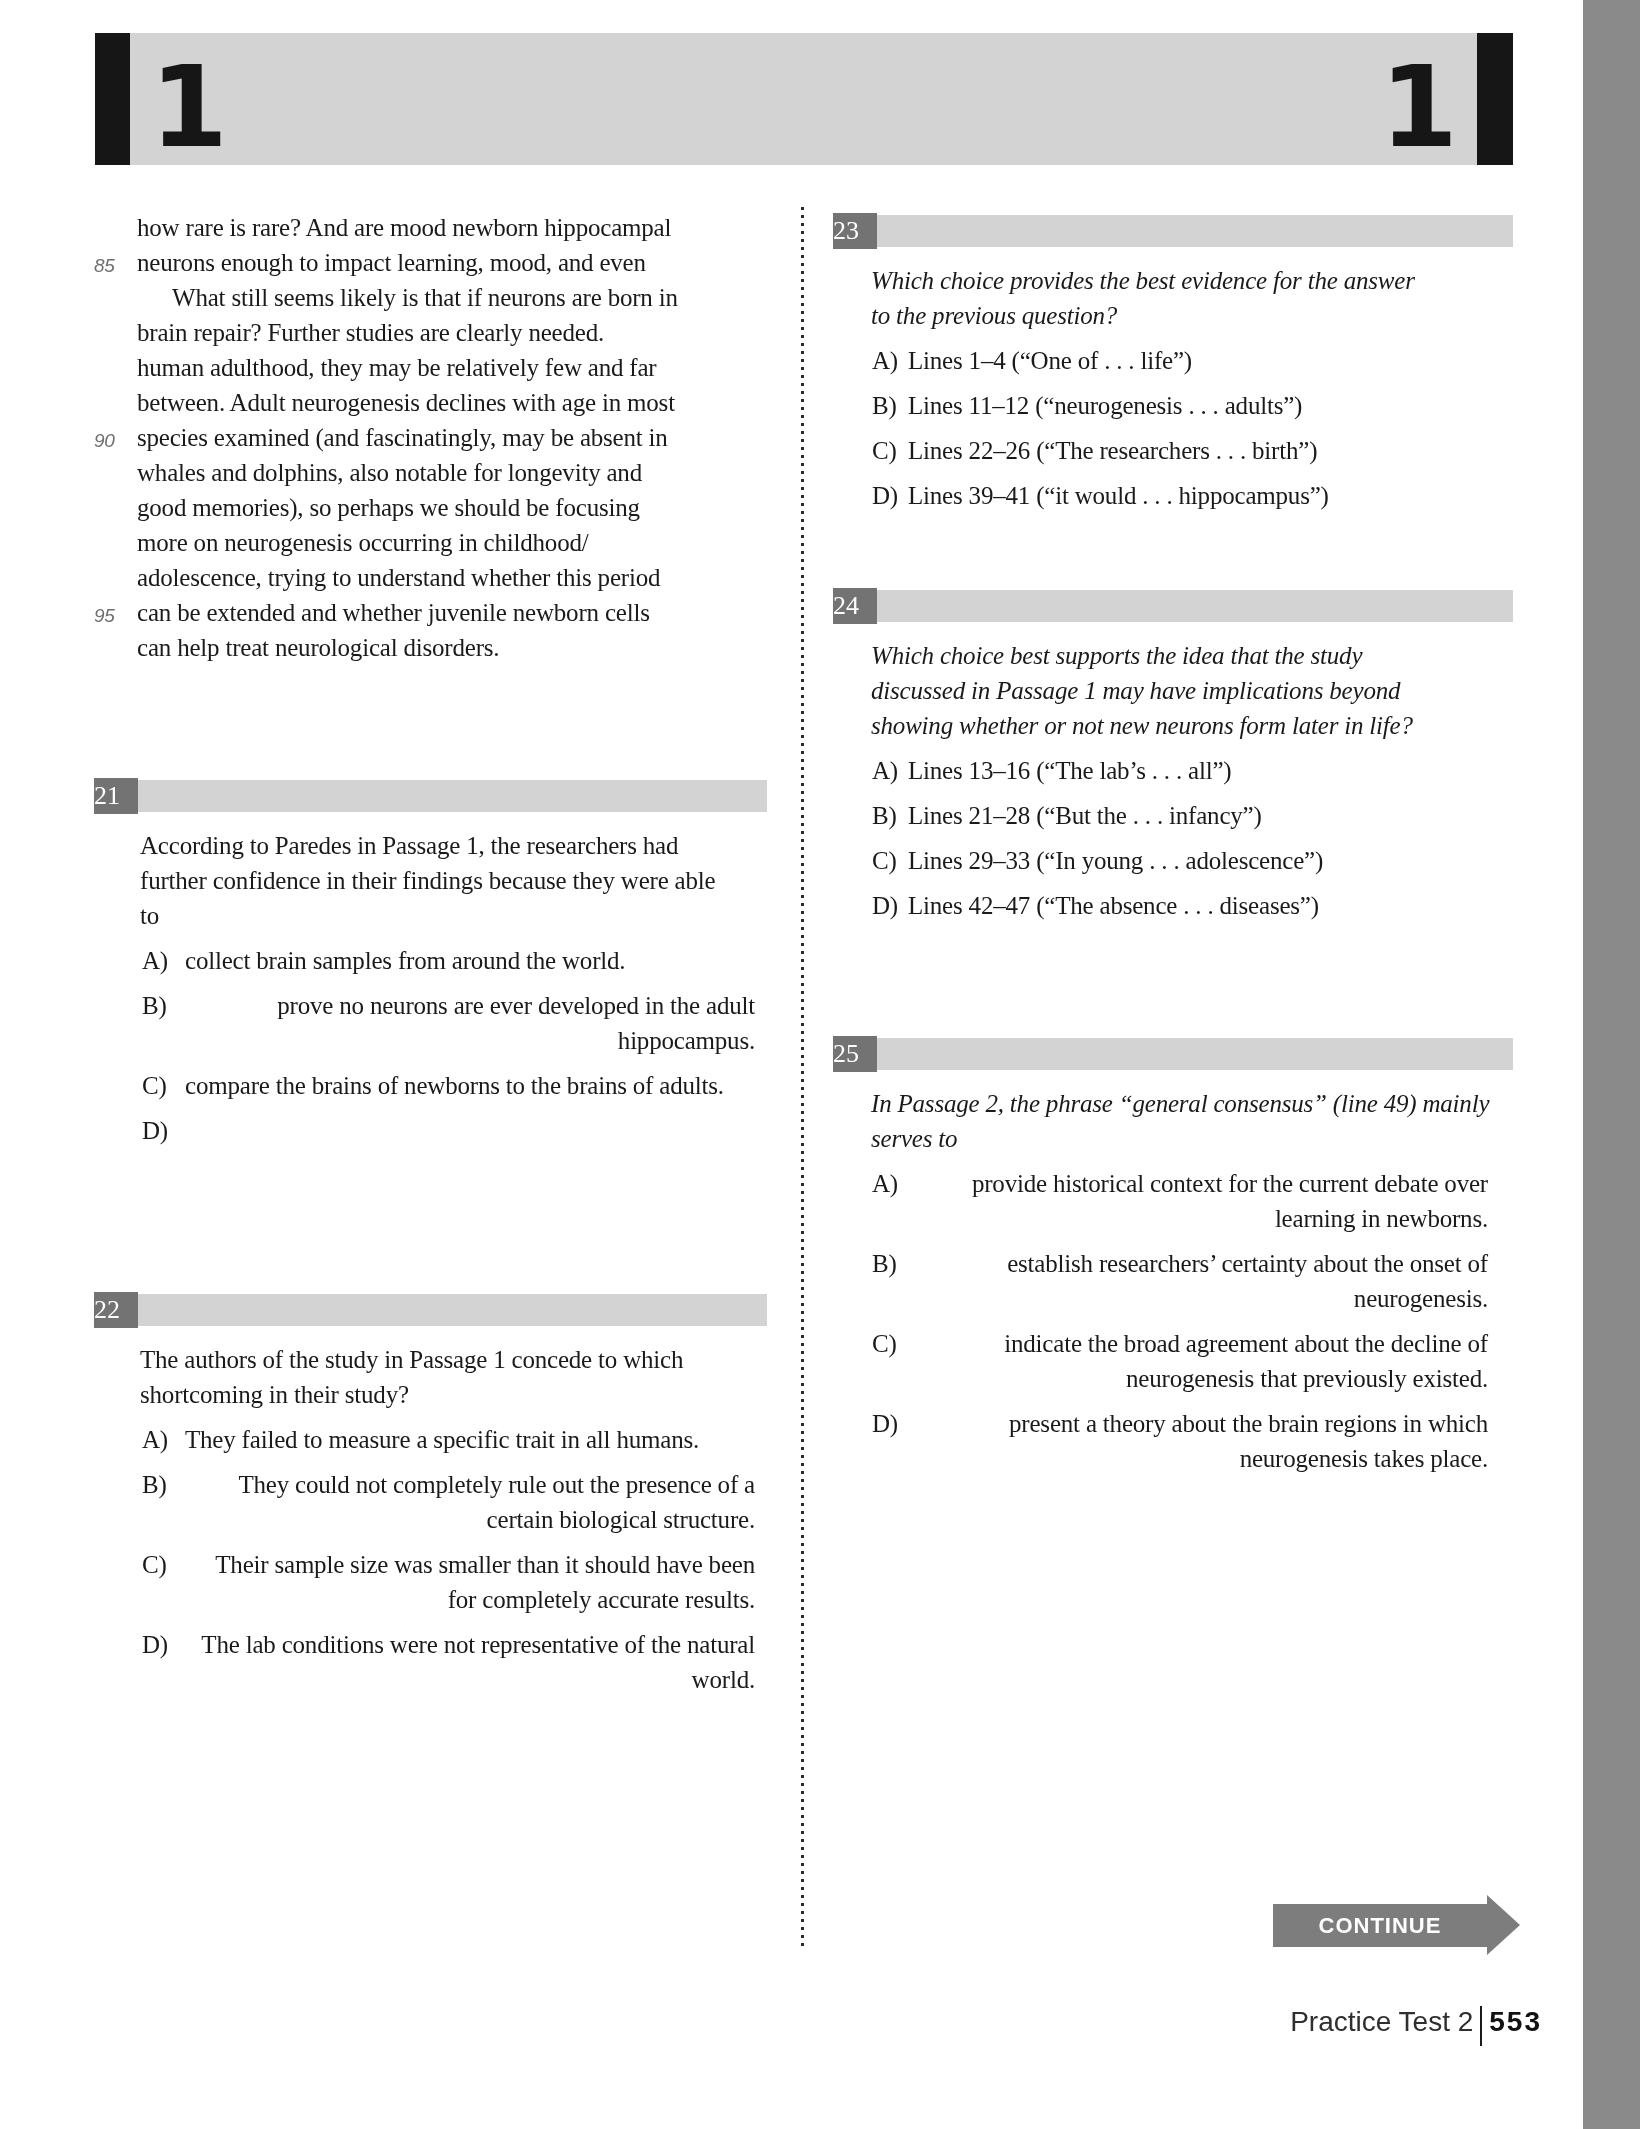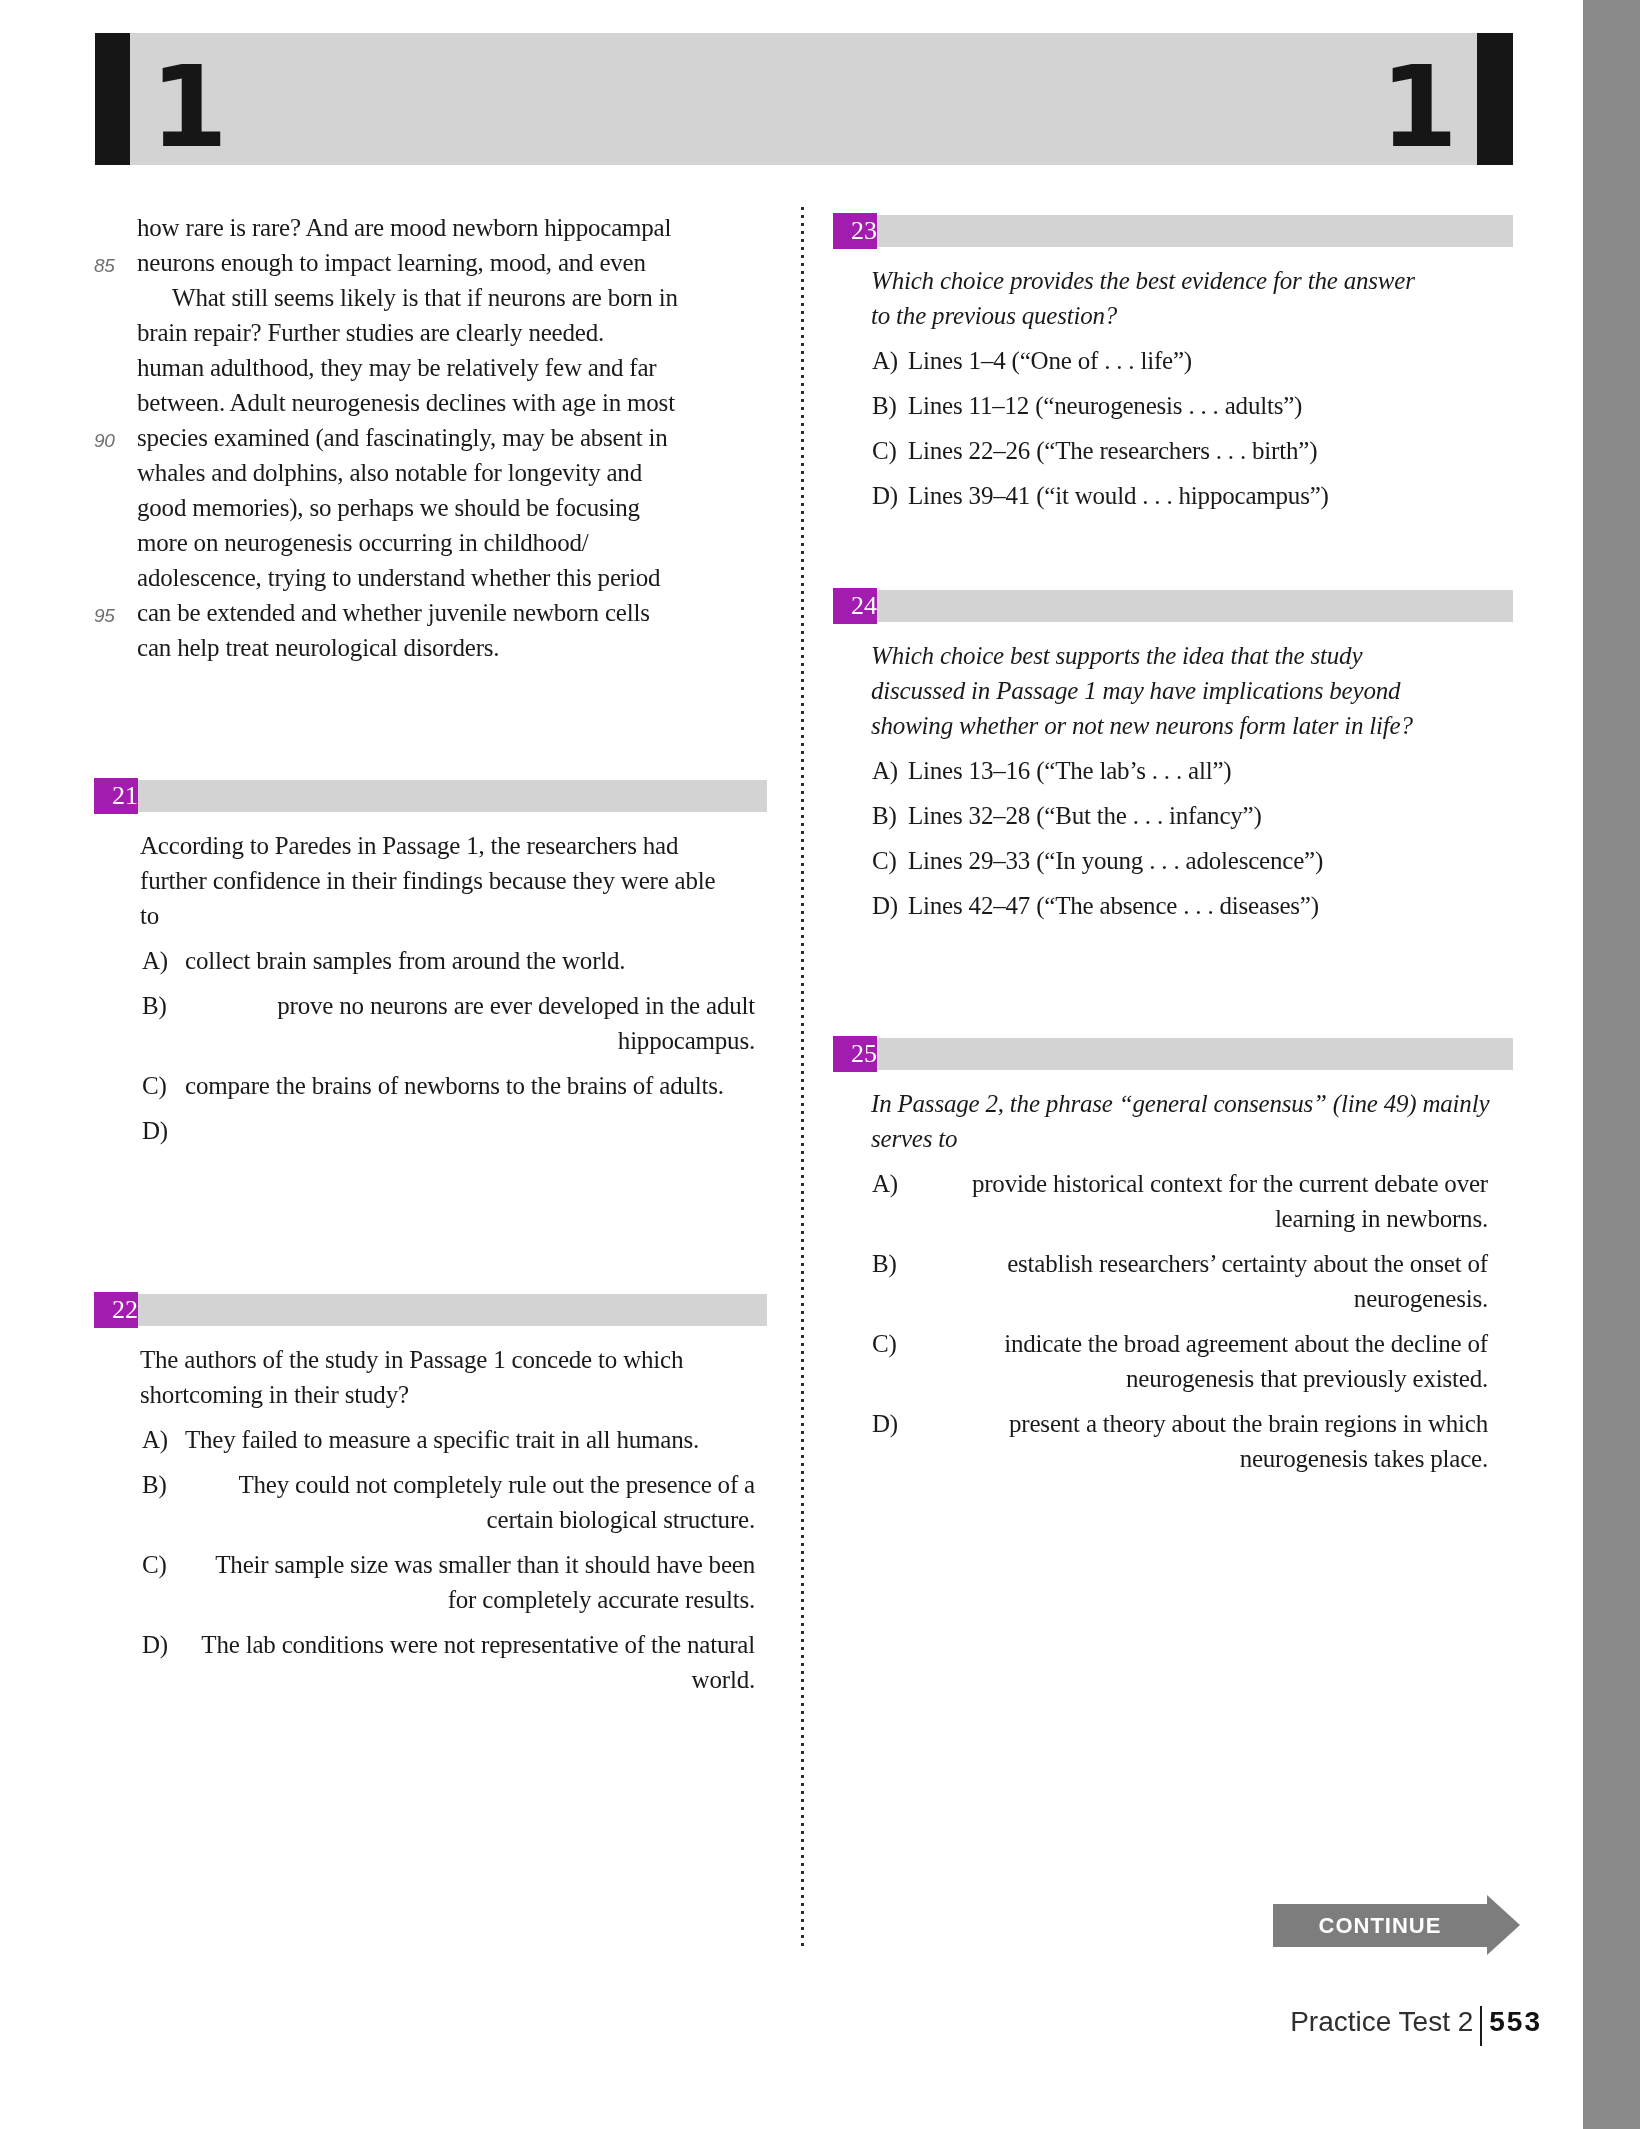--- a/index.html
+++ b/index.html
@@ -30,22 +30,22 @@
                font-style:italic;font-size:19px;line-height:29px;color:#6f6f6f;}
   .pline .ptext{flex:1;}
   .pline.indent .ptext{text-indent:35px;}
 
   
   .question{position:absolute;font-size:25px;letter-spacing:-0.2px;}
   .q-left{left:94px;width:673px;}
   .q-right{left:833px;width:680px;}
   .qheader{position:relative;height:36px;}
   .qbar{position:absolute;left:0;right:0;top:2px;height:32px;background:#d3d3d3;}
-  .qnum{position:absolute;left:0;top:0;width:44px;height:36px;background:#a21caf;color:#ffffff;
-        font-size:26px;line-height:36px;text-align:right;letter-spacing:0;}
+  .qnum{position:absolute;left:0;top:0;width:44px;height:36px;background:#737373;color:#ffffff;
+        font-size:26px;line-height:36px;text-align:left;letter-spacing:0;}
   .stem{margin:14px 0 0 46px;line-height:35px;}
   .q-right .stem{margin-left:38px;font-style:italic;}
   .option{display:flex;margin:10px 0 0 48px;line-height:35px;}
   .q-right .option{margin-left:39px;}
   .option .letter{flex:0 0 43px;}
   .q-right .option .letter{flex:0 0 36px;}
   .option .otext{max-width:570px;text-align:right;}
   .q-right .option .otext{max-width:580px;}
 
   
@@ -210,21 +210,21 @@
       <div class="qbar"></div>
       <div class="qnum">24</div>
     </div>
     <p class="stem" style="max-width:580px">Which choice best supports the idea that the study discussed in Passage 1 may have implications beyond showing whether or not new neurons form later in life?</p>
     <div class="option">
         <span class="letter">A)</span>
         <span class="otext">Lines 13–16 (“The lab’s . . . all”)</span>
       </div>
     <div class="option">
         <span class="letter">B)</span>
-        <span class="otext">Lines 32–28 (“But the . . . infancy”)</span>
+        <span class="otext">Lines 21–28 (“But the . . . infancy”)</span>
       </div>
     <div class="option">
         <span class="letter">C)</span>
         <span class="otext">Lines 29–33 (“In young . . . adolescence”)</span>
       </div>
     <div class="option">
         <span class="letter">D)</span>
         <span class="otext">Lines 42–47 (“The absence . . . diseases”)</span>
       </div>
   </section>

